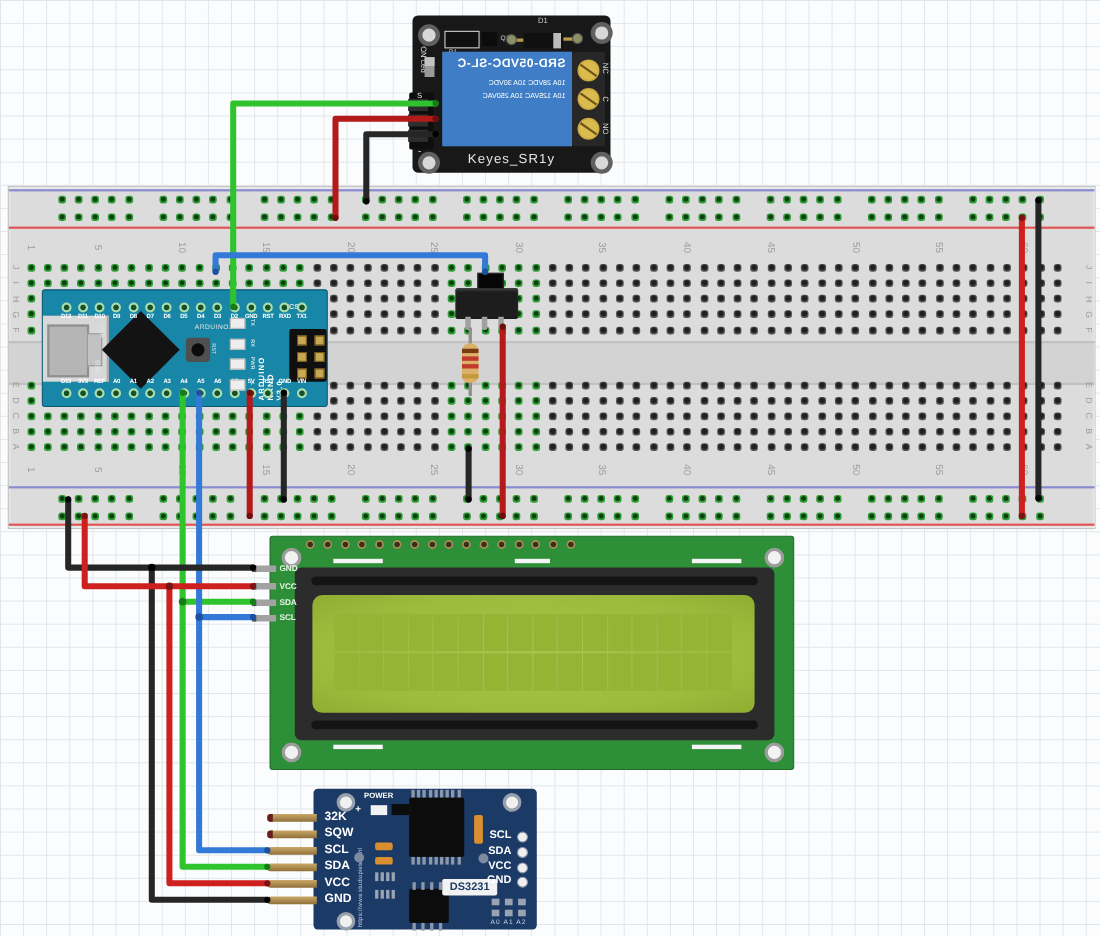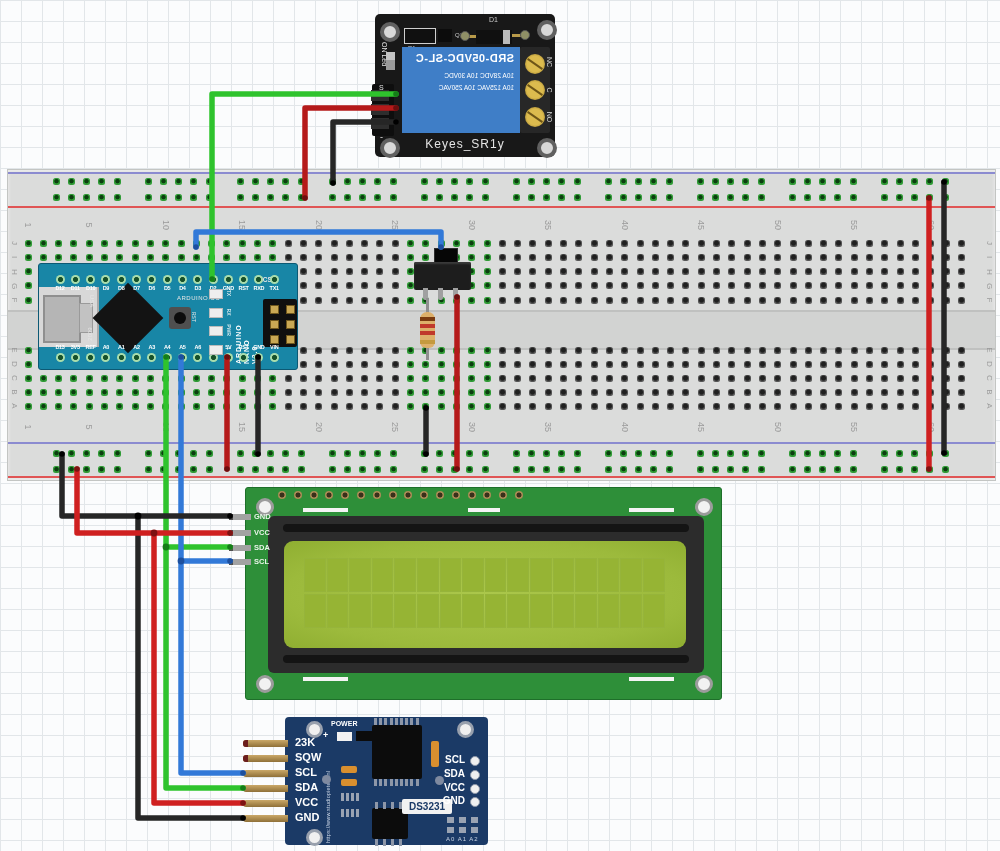--- a/index.html
+++ b/index.html
@@ -1235,21 +1235,21 @@
     <div class="ic" style="left:87px;top:91px;width:36px;height:31px"></div>
     <div class="orange" style="left:56px;top:49px;width:16px;height:7px"></div>
     <div class="orange" style="left:56px;top:62px;width:16px;height:7px"></div>
     <div class="orange" style="left:146px;top:24px;width:8px;height:26px"></div>
     <div class="via" style="left:37px;top:58px"></div>
     <div class="via" style="left:150px;top:59px"></div>
     <div class="ds-label">DS3231</div>
     <div class="a012">A0 A1 A2</div>
   <div class="rpinstub" style="top: 22.5px;"></div>
       <div class="rtip" style="top: 22.5px;"></div>
-      <div class="rtclab" style="top: 19px;">23K</div>
+      <div class="rtclab" style="top: 19px;">32K</div>
       <div class="rpinstub" style="top: 37.5px;"></div>
       <div class="rtip" style="top: 37.5px;"></div>
       <div class="rtclab" style="top: 34px;">SQW</div>
       <div class="rpinstub" style="top: 52.5px;"></div>
       <div class="rtclab" style="top: 49px;">SCL</div>
       <div class="rpinstub" style="top: 67.5px;"></div>
       <div class="rtclab" style="top: 64px;">SDA</div>
       <div class="rpinstub" style="top: 82.5px;"></div>
       <div class="rtclab" style="top: 79px;">VCC</div>
       <div class="rpinstub" style="top: 97.5px;"></div>

